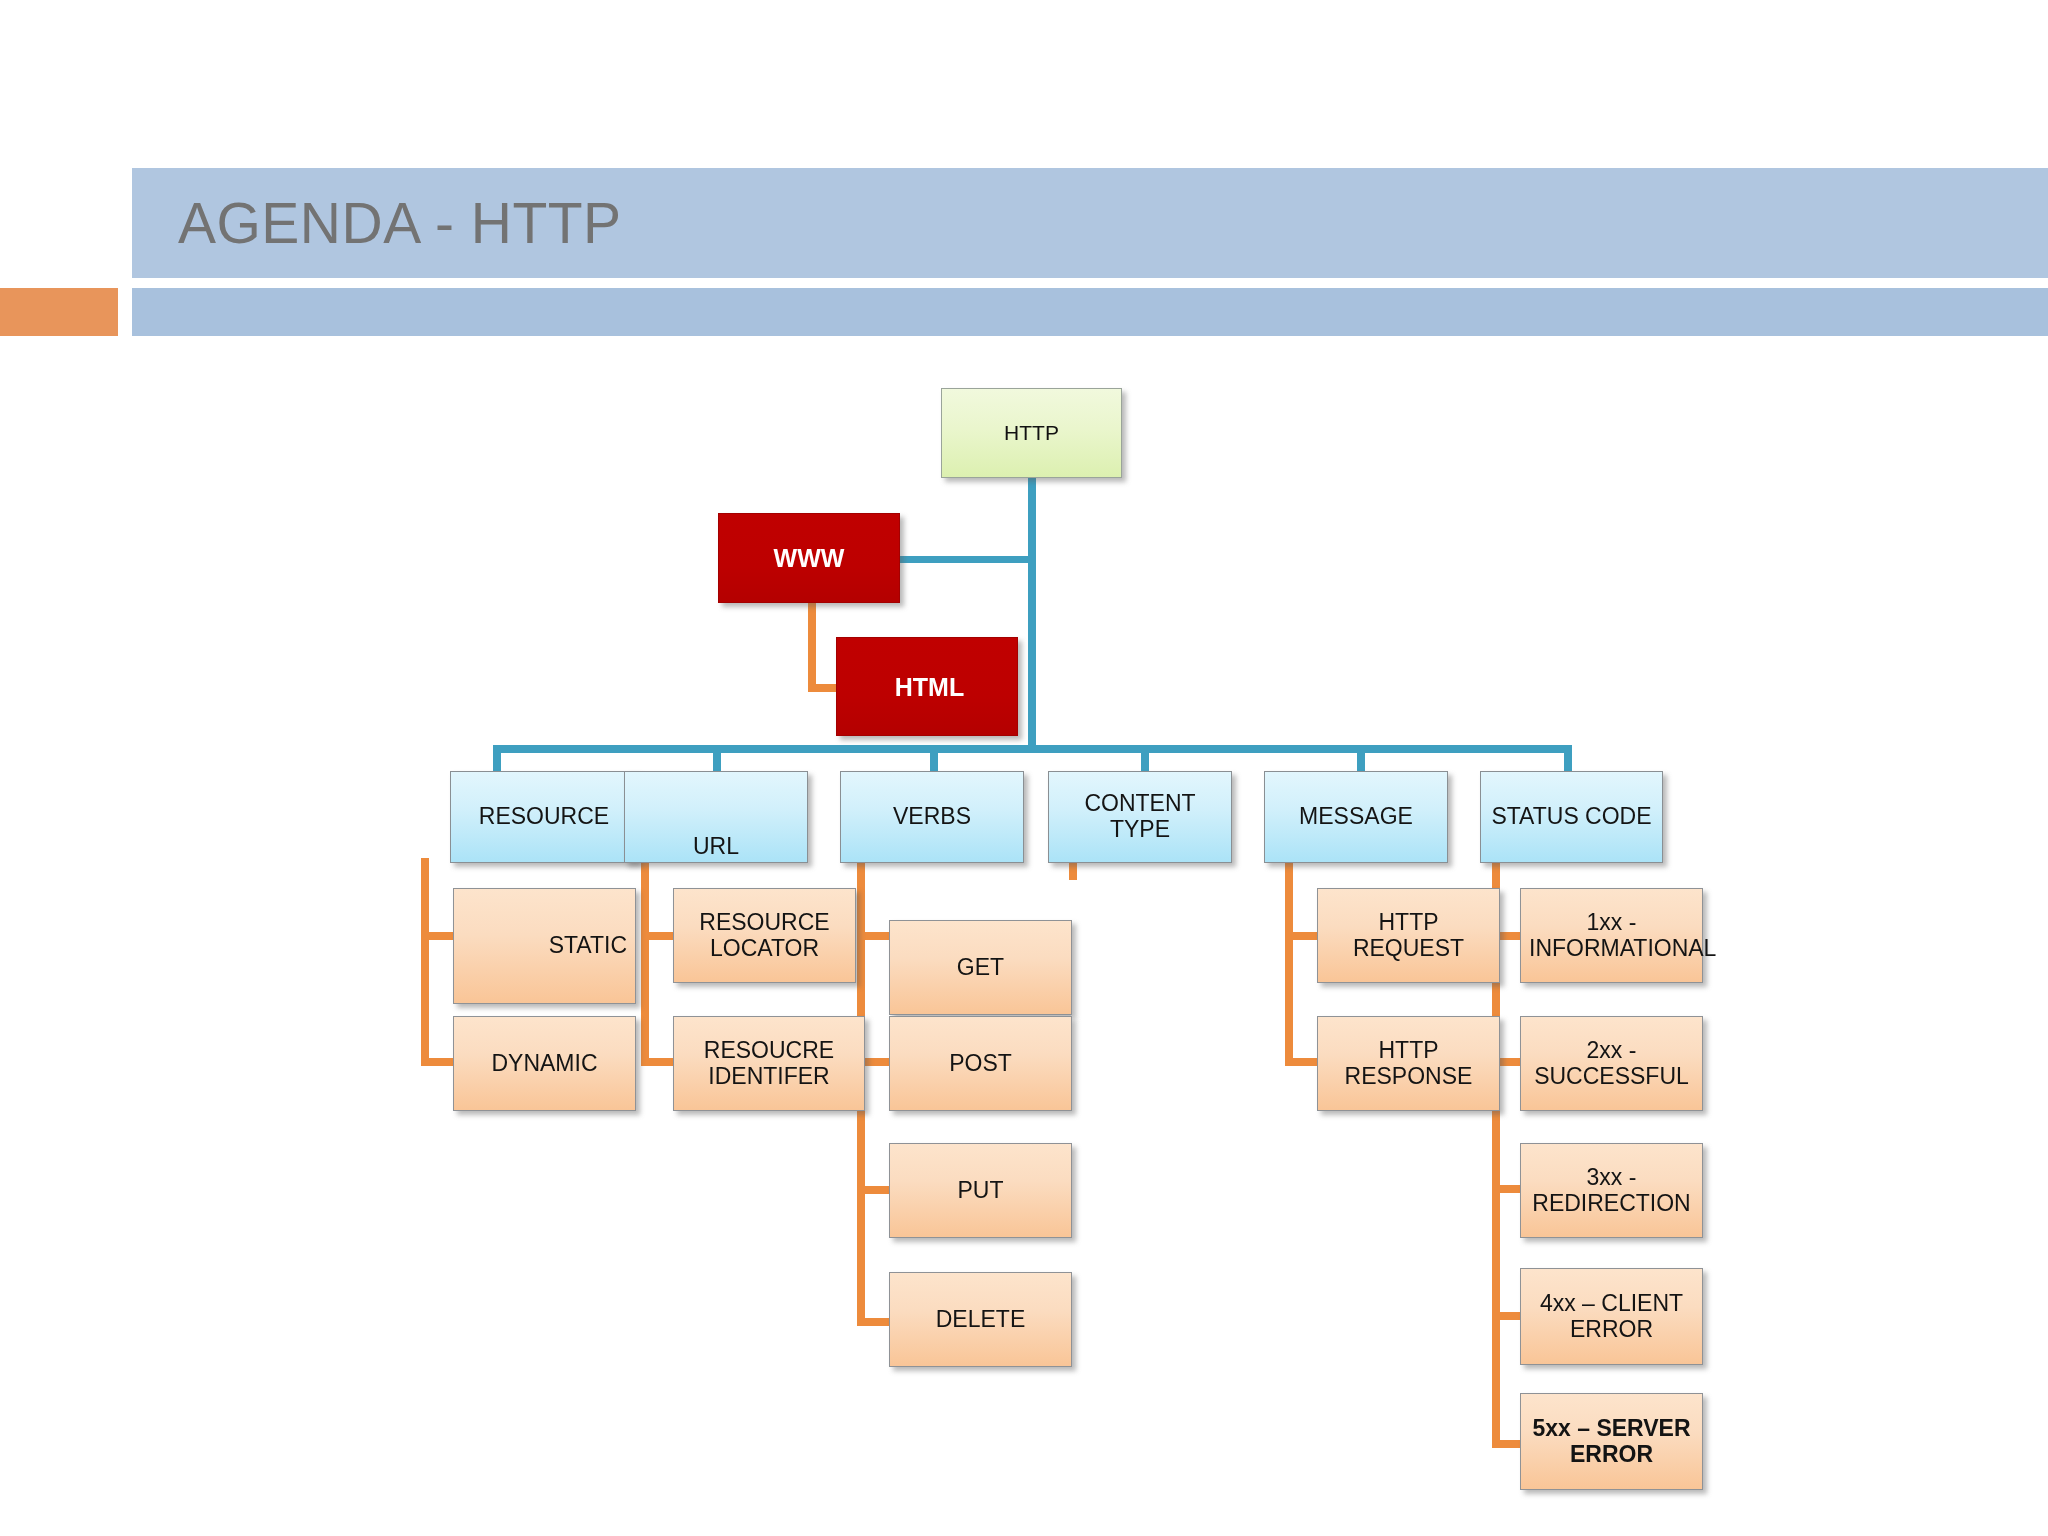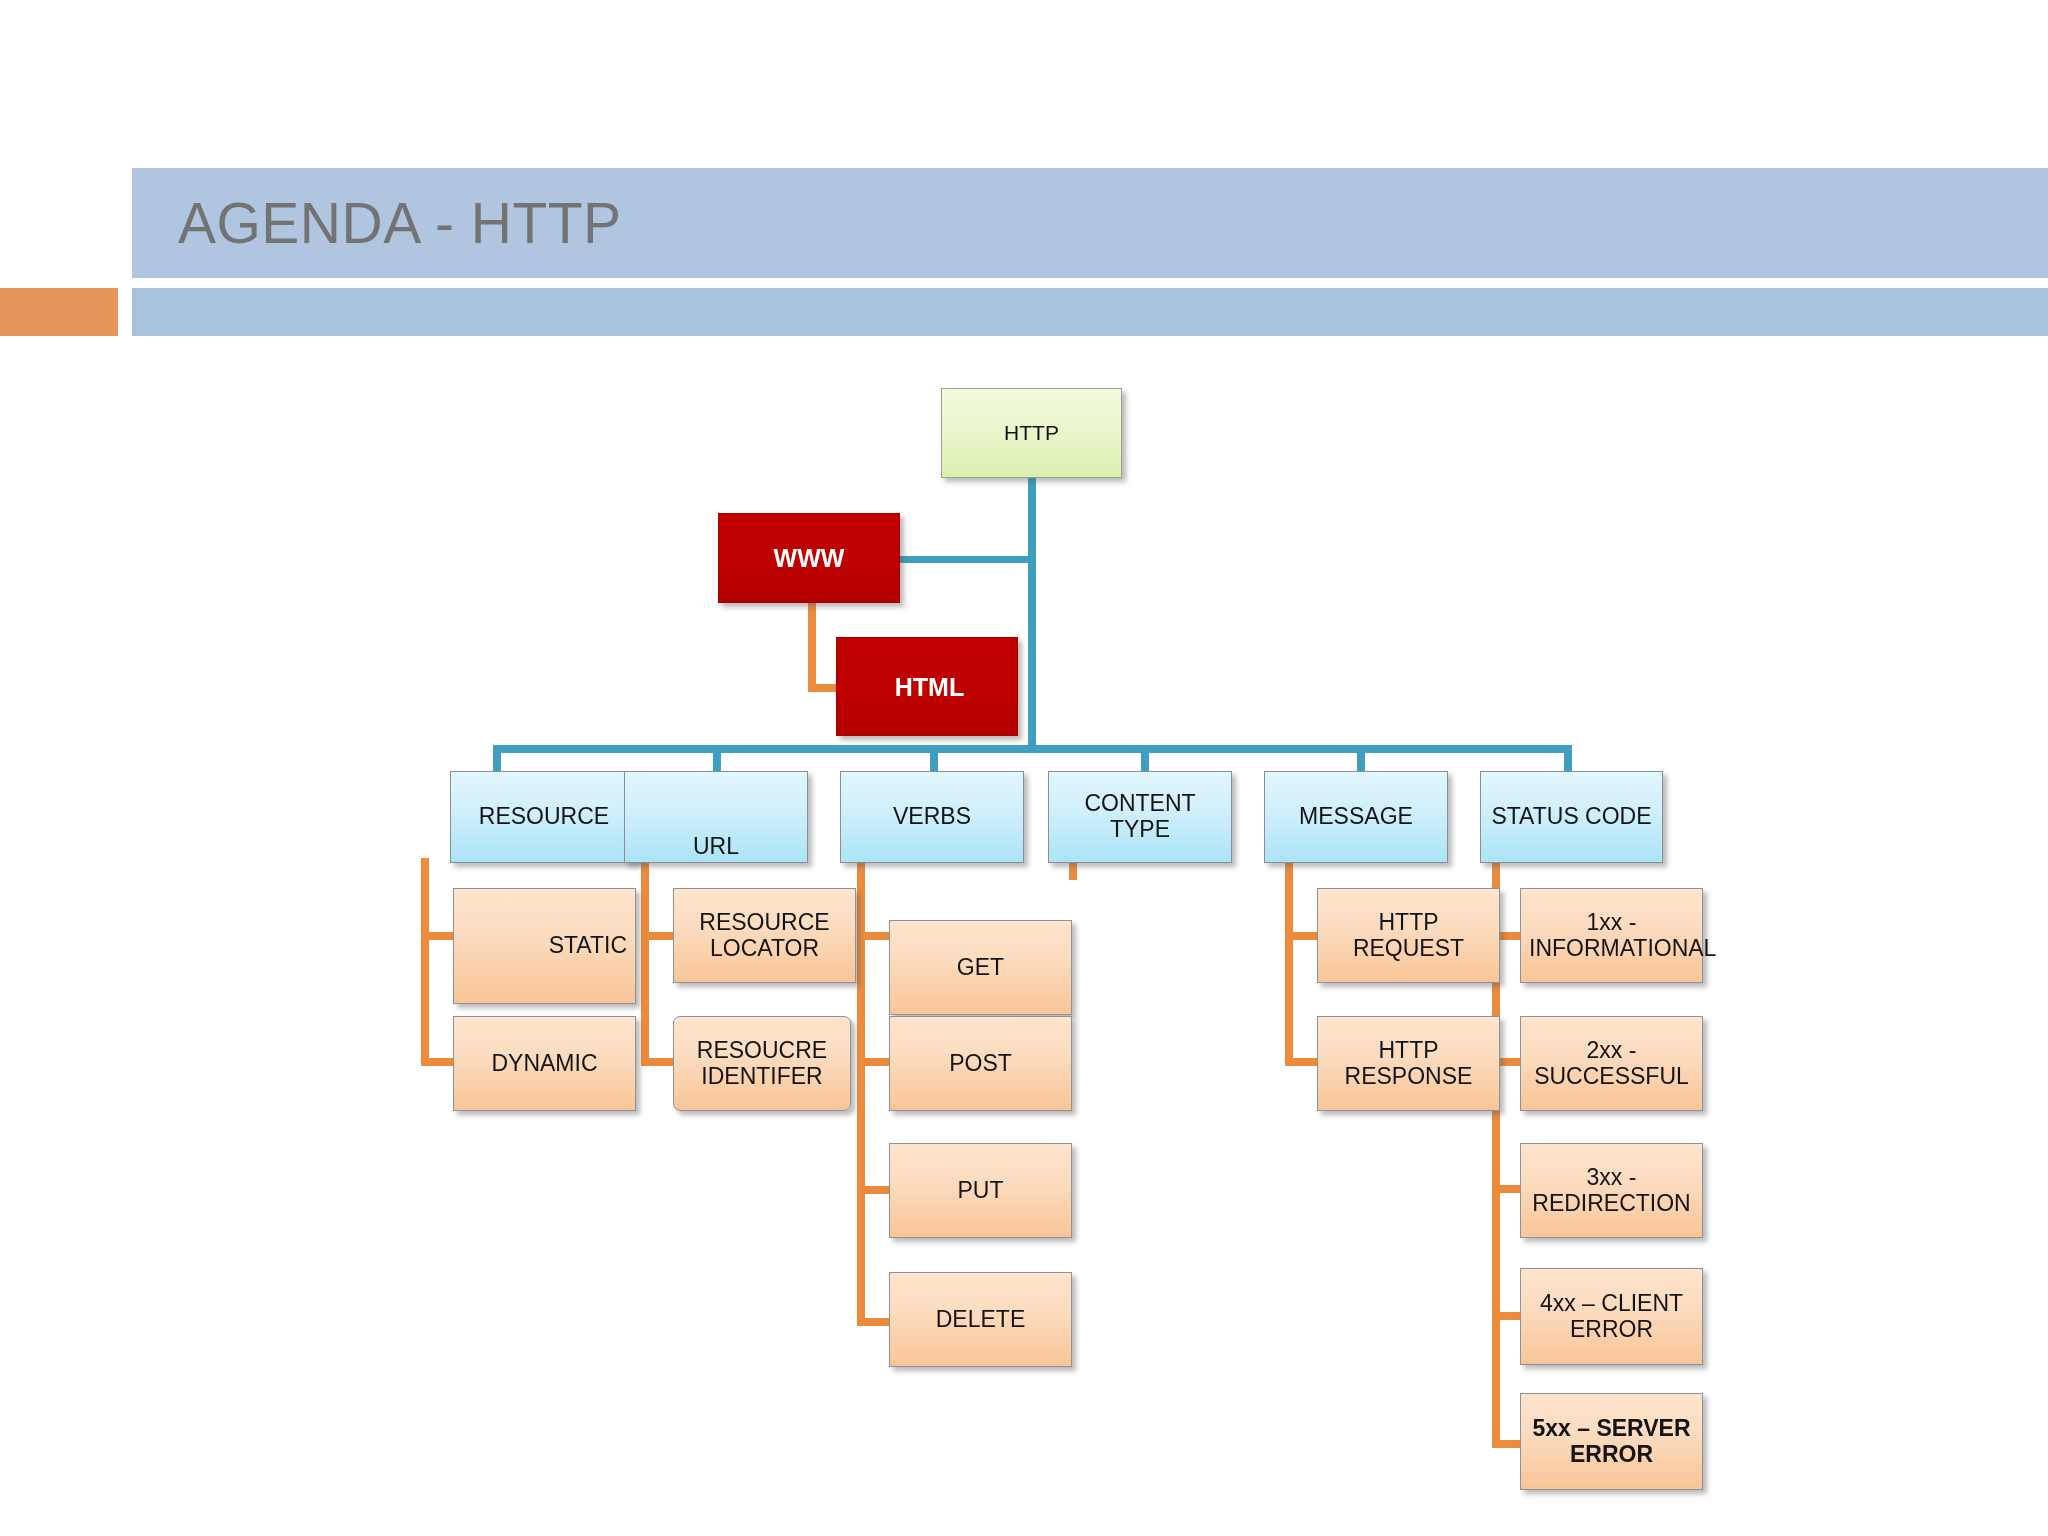--- a/index.html
+++ b/index.html
@@ -203,21 +203,21 @@
   <div class="node node-orange" style="left:453px; top:888px; width:183px; height:116px;text-align:right;">
     <span class="label">STATIC</span>
   </div>
   <div class="node node-orange" style="left:453px; top:1016px; width:183px; height:95px;">
     <span class="label">DYNAMIC</span>
   </div>
 
   <div class="node node-orange" style="left:673px; top:888px; width:183px; height:95px;">
     <span class="label">RESOURCE LOCATOR</span>
   </div>
-  <div class="node node-orange" style="left:673px; top:1016px; width:178px; height:95px;border-radius:7px;">
+  <div class="node node-orange" style="left:673px; top:1016px; width:192px; height:95px;">
     <span class="label">RESOUCRE IDENTIFER</span>
   </div>
 
   <div class="node node-orange" style="left:889px; top:920px; width:183px; height:95px;">
     <span class="label">GET</span>
   </div>
   <div class="node node-orange" style="left:889px; top:1016px; width:183px; height:95px;">
     <span class="label">POST</span>
   </div>
   <div class="node node-orange" style="left:889px; top:1143px; width:183px; height:95px;">

